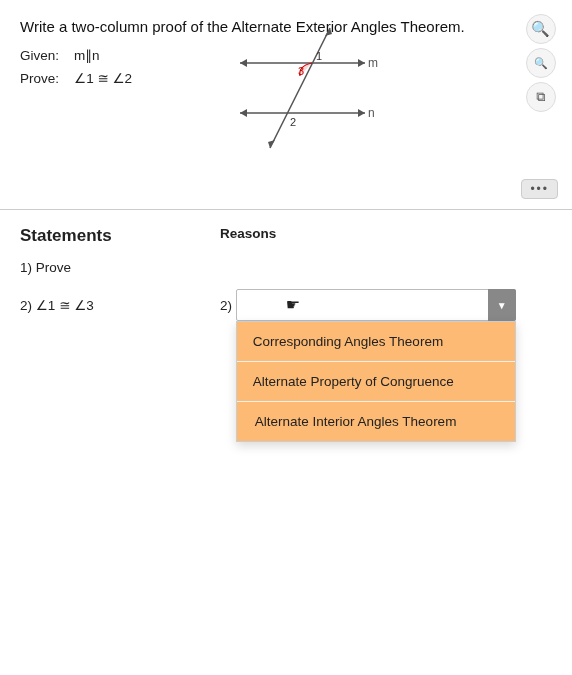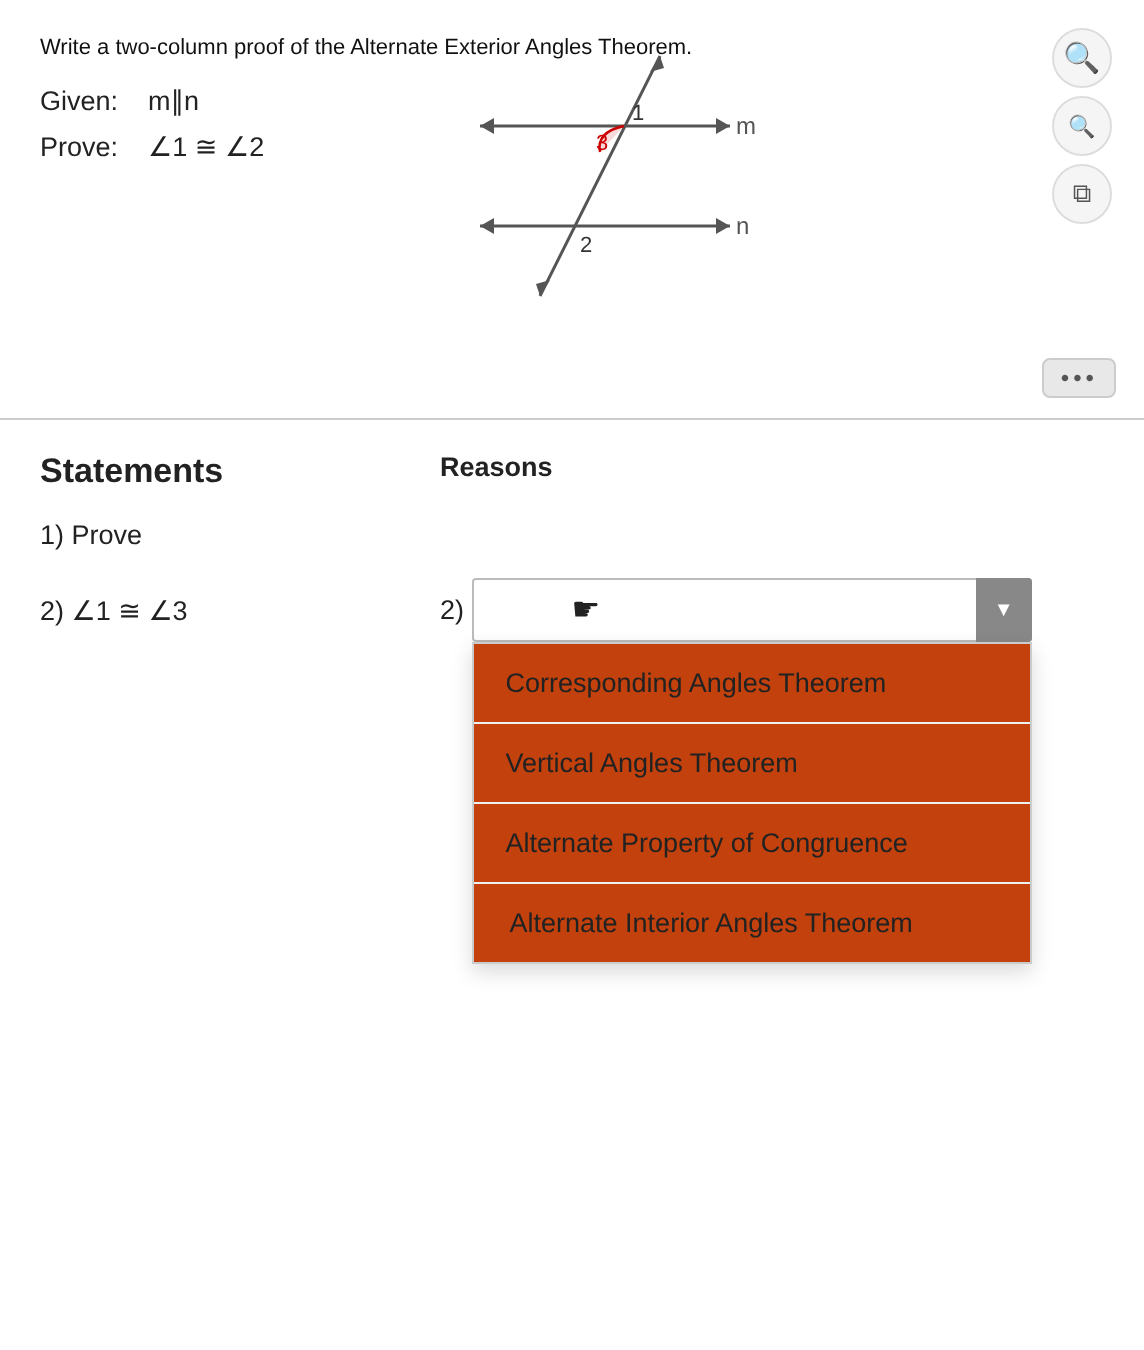--- a/index.html
+++ b/index.html
@@ -14,21 +14,21 @@
     }
 
     .top-section {
       padding: 18px 20px 12px 20px;
       position: relative;
       border-bottom: 1px solid #ccc;
       min-height: 210px;
     }
 
     .prompt-text {
-      font-size: 11px;
+      font-size: 15px;
       color: #111;
       margin-bottom: 10px;
     }
 
     .given-prove {
       font-size: 13.5px;
       line-height: 1.7;
       margin-bottom: 8px;
     }
 
@@ -161,21 +161,21 @@
       color: #fff;
       font-size: 10px;
     }
 
     
     .dropdown-menu {
       position: absolute;
       top: 32px;
       left: 0;
       width: 280px;
-      background: #c2410c;
+      background: #fdba74;
       border: 1px solid #ccc;
       box-shadow: 0 4px 10px rgba(0,0,0,0.15);
       z-index: 100;
     }
 
     .dropdown-menu-item {
       padding: 12px 16px;
       font-size: 13.5px;
       cursor: pointer;
       color: #222;
@@ -296,21 +296,20 @@
       <div class="dropdown-wrapper">
         <div style="position:relative; display:flex; align-items:center;">
           <input class="dropdown-input" type="text" value="" placeholder="" readonly="" style="padding-left: 36px;">
 
           <span class="cursor-hand">☛</span>
           <div class="dropdown-arrow"></div>
         </div>
         
         <div class="dropdown-menu">
           <div class="dropdown-menu-item">Corresponding Angles Theorem</div>
-          <div class="dropdown-menu-item">Vertical Angles Theorem</div>
           <div class="dropdown-menu-item">Alternate Property of Congruence</div>
           <div class="dropdown-menu-item">Alternate Interior Angles Theorem</div>
         </div>
       </div>
     </div>
   </div>
 
 </div>
 
 </body></html>

